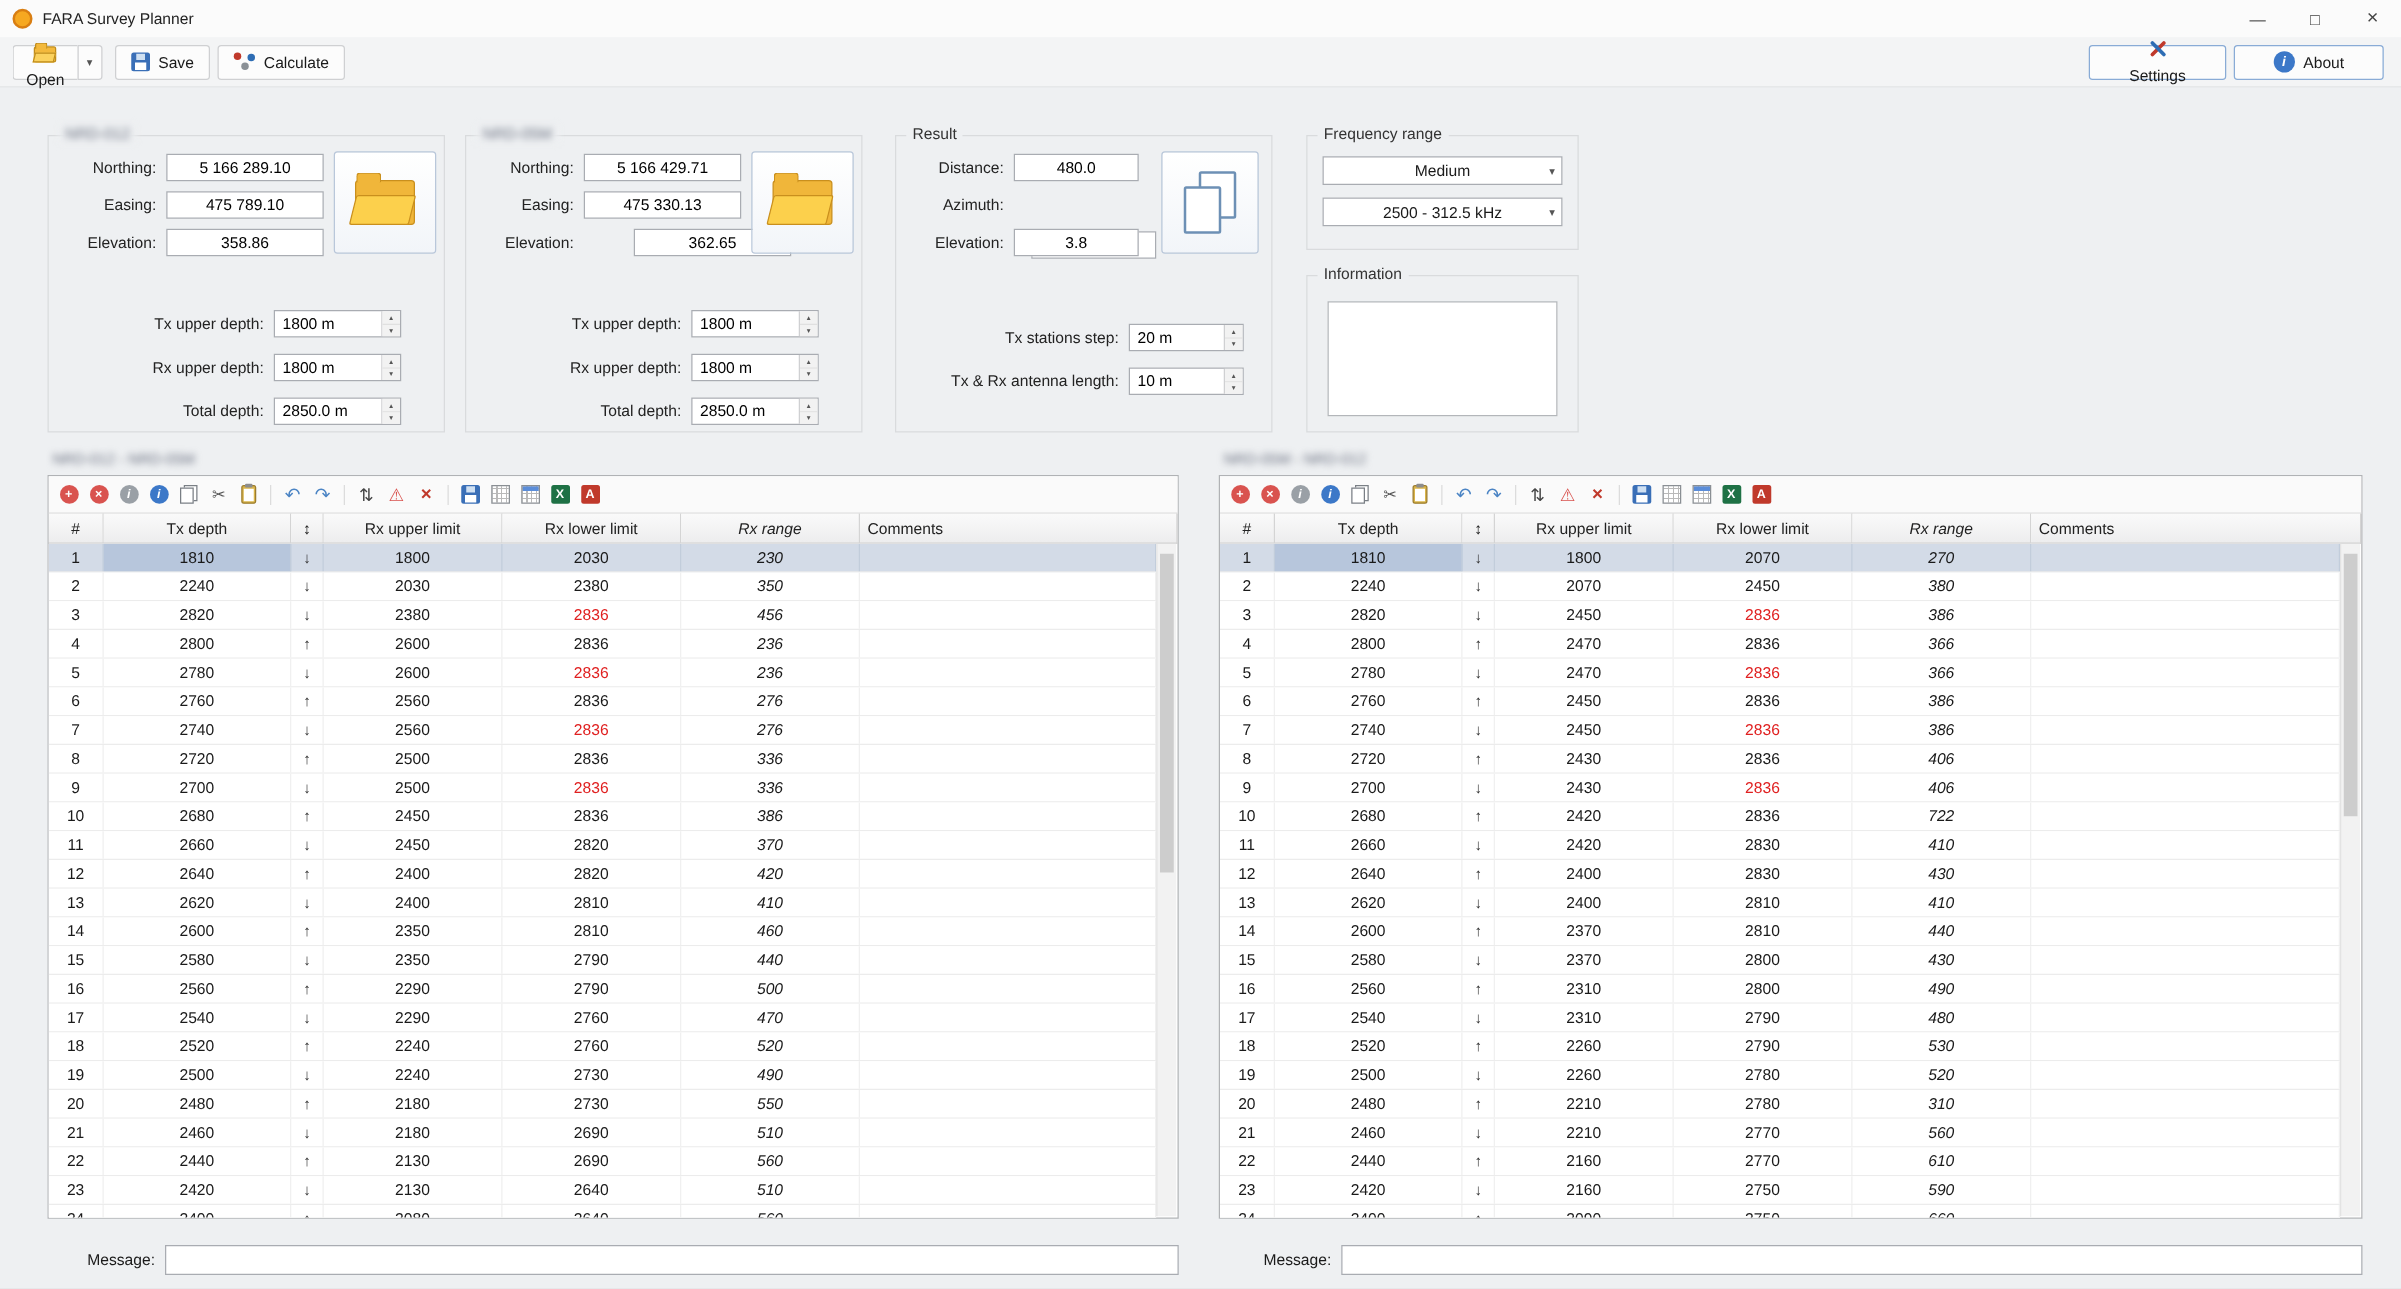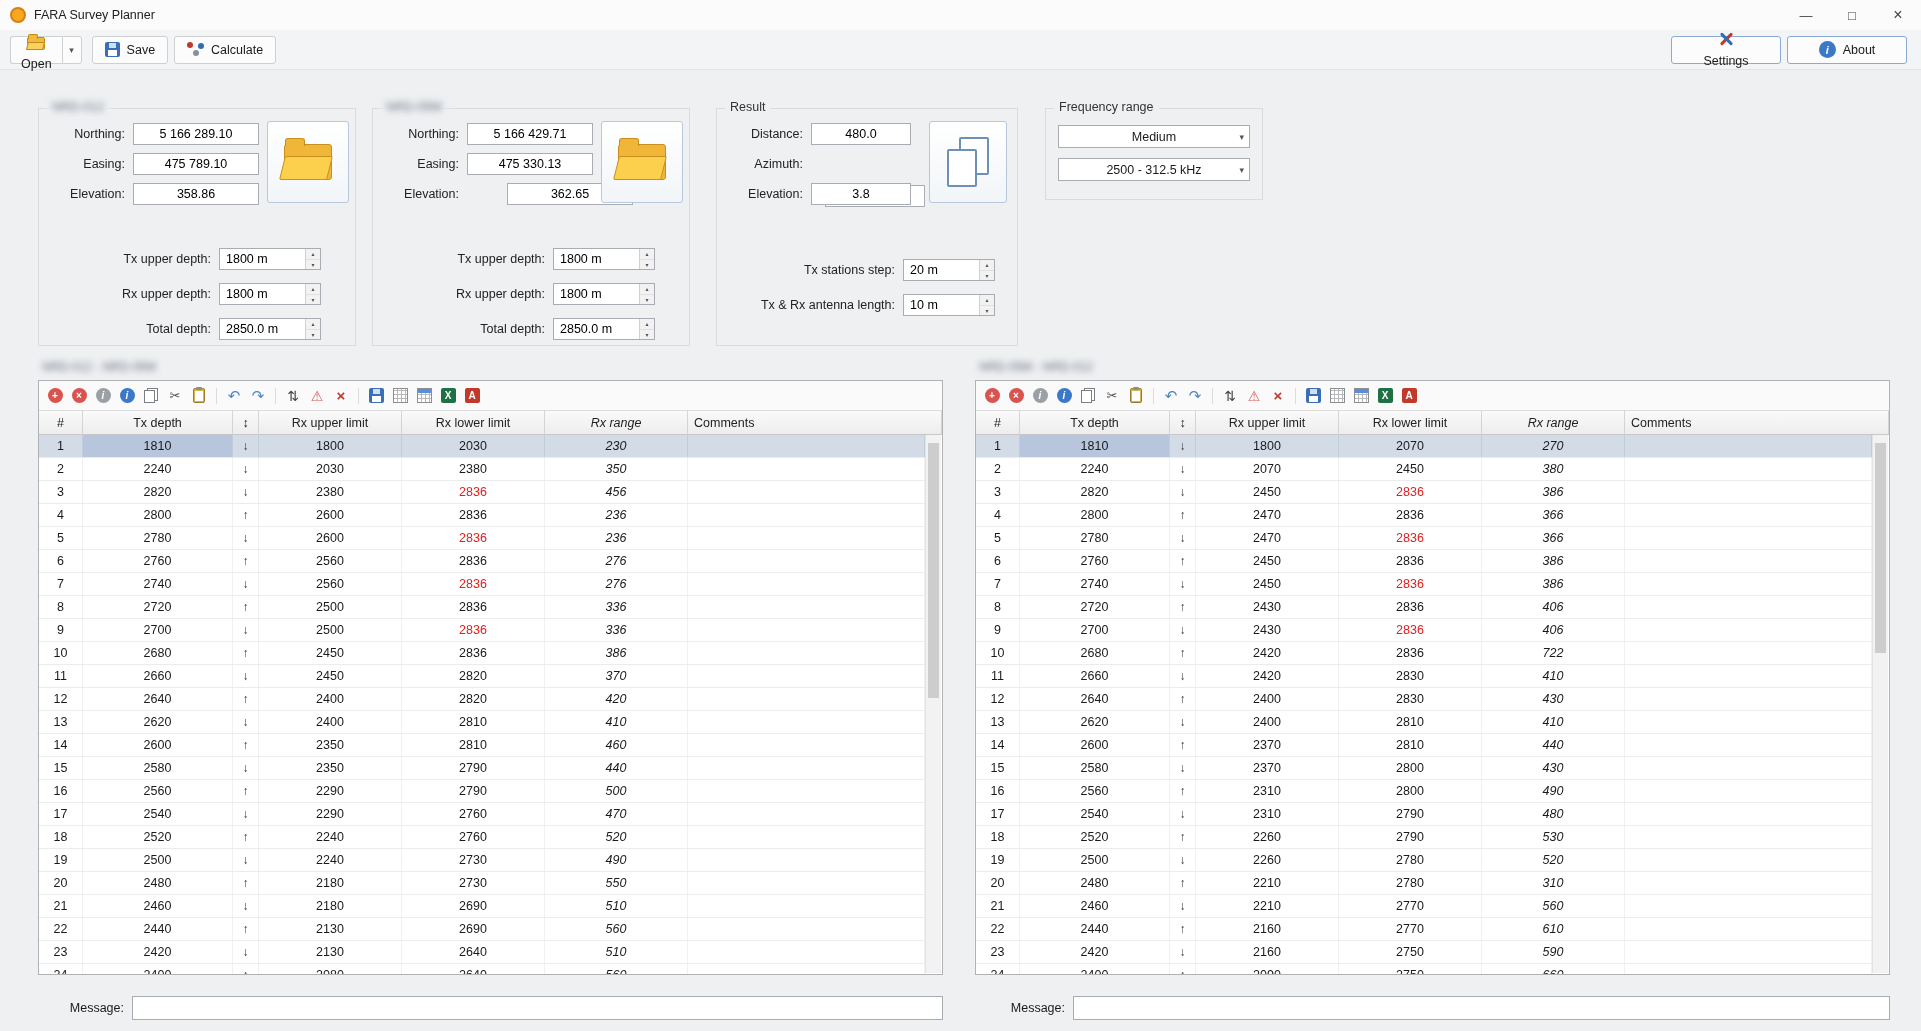--- a/index.html
+++ b/index.html
@@ -298,20 +298,24 @@
     <div class="combo" style="left:12px;top:16px;width:192px">
       <span>Medium</span>
       <span class="combo-arrow">▾</span>
     </div>
     <div class="combo" style="left:12px;top:49px;width:192px">
       <span>2500 - 312.5 kHz</span>
       <span class="combo-arrow">▾</span>
     </div>
   </div>
 
+  <div class="group" style="left:1045px;top:220px;width:218px;height:126px">
+    <span class="gtitle">Information</span>
+    <div class="info-box" style="left:16px;top:20px;width:184px;height:92px"></div>
+  </div>
 
   <span class="panel-title redacted" style="left:42px;top:360px;">NRD-012 - NRD-05M</span>
   <div class="panel-box" style="left:38px;top:380px;width:905px;height:595px">
     <div class="ptoolbar">
       <span class="pic">
           <span class="circ sm cred">+</span>
         </span>
       <span class="pic">
           <span class="circ sm cred">×</span>
         </span>

